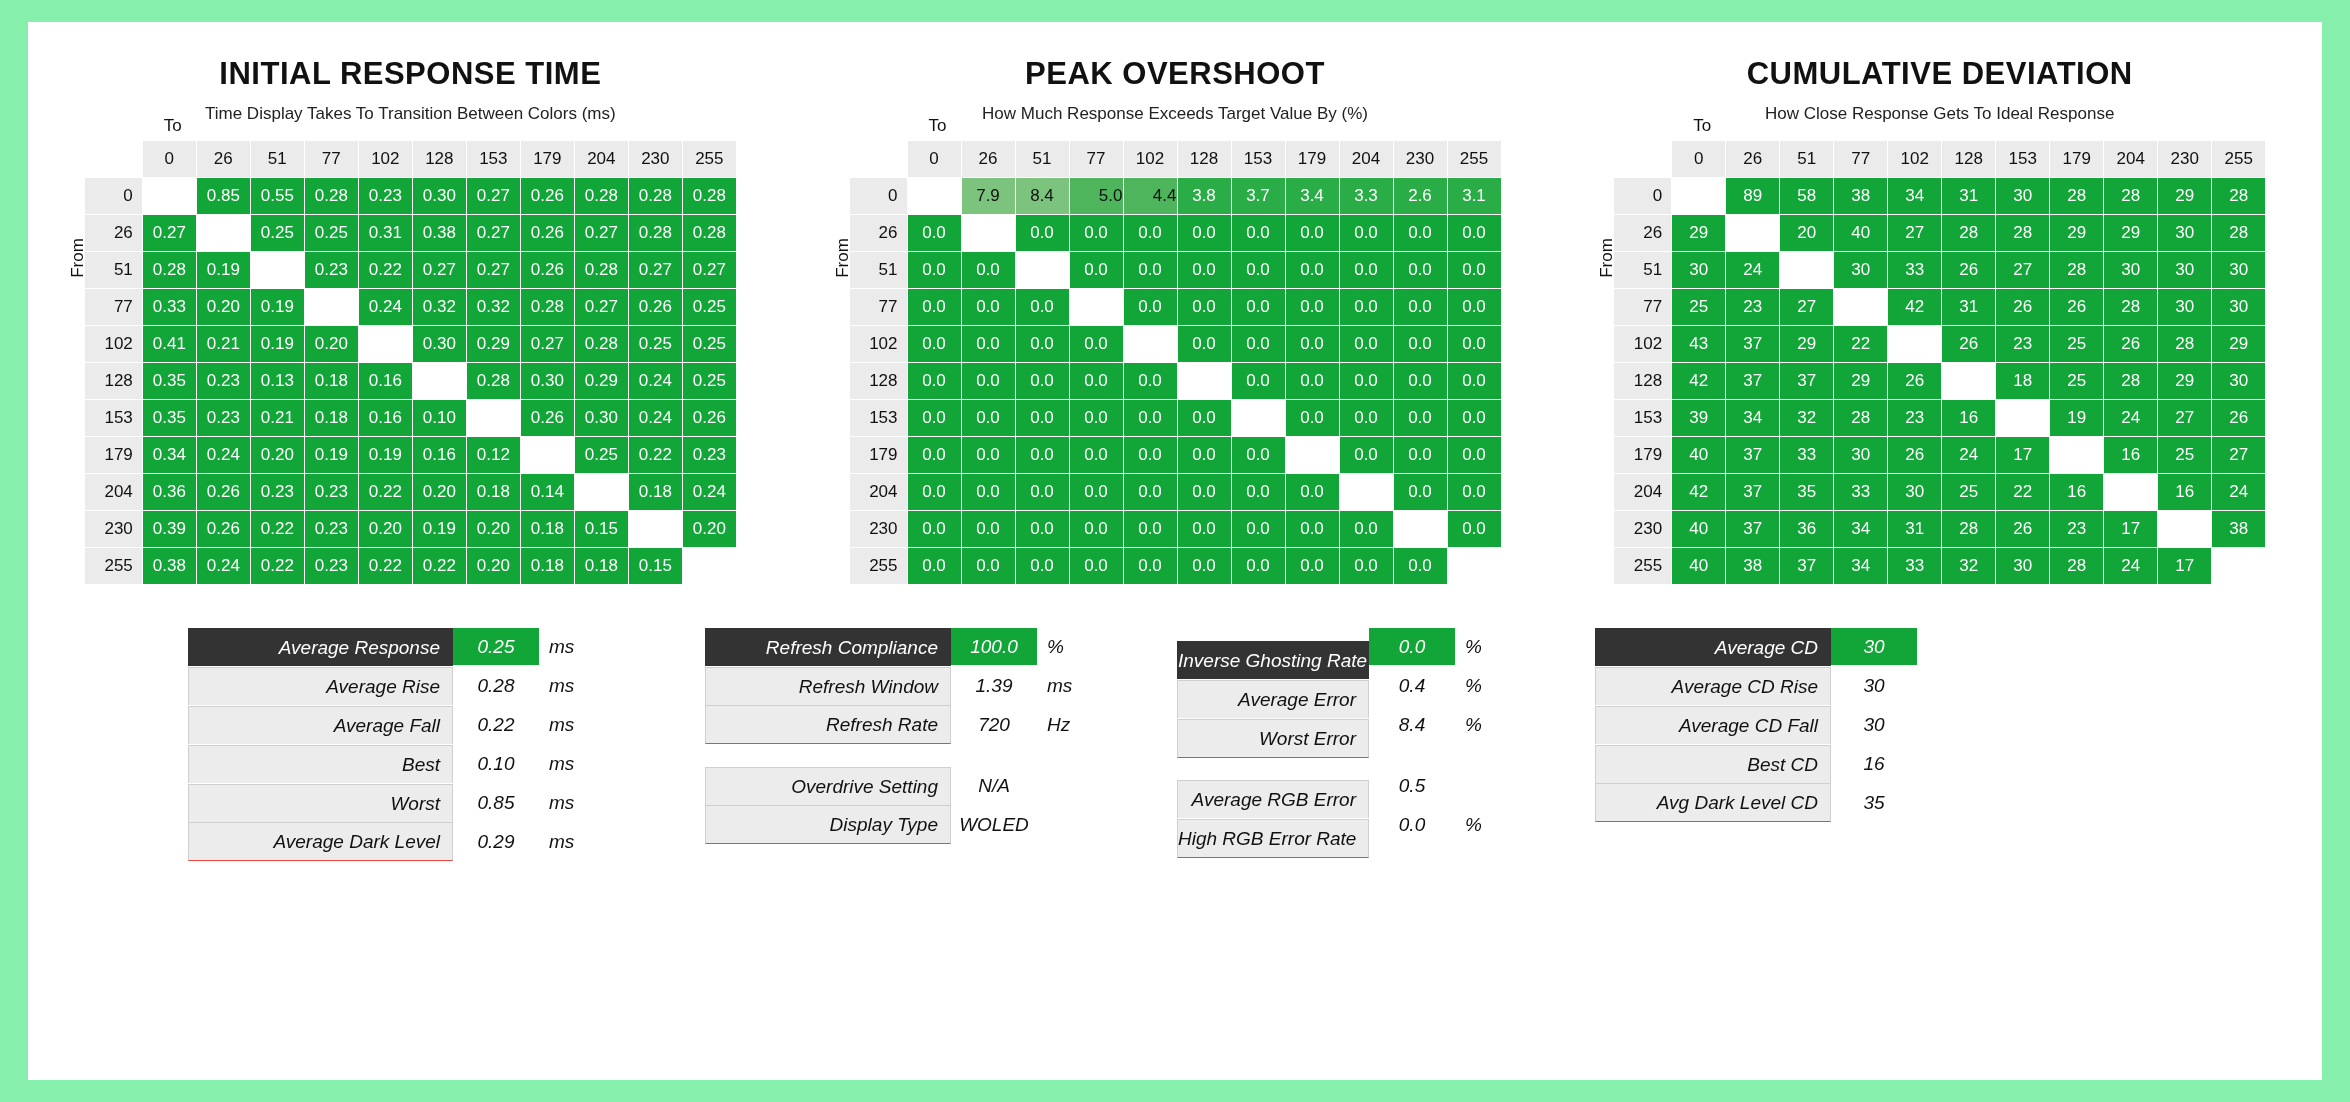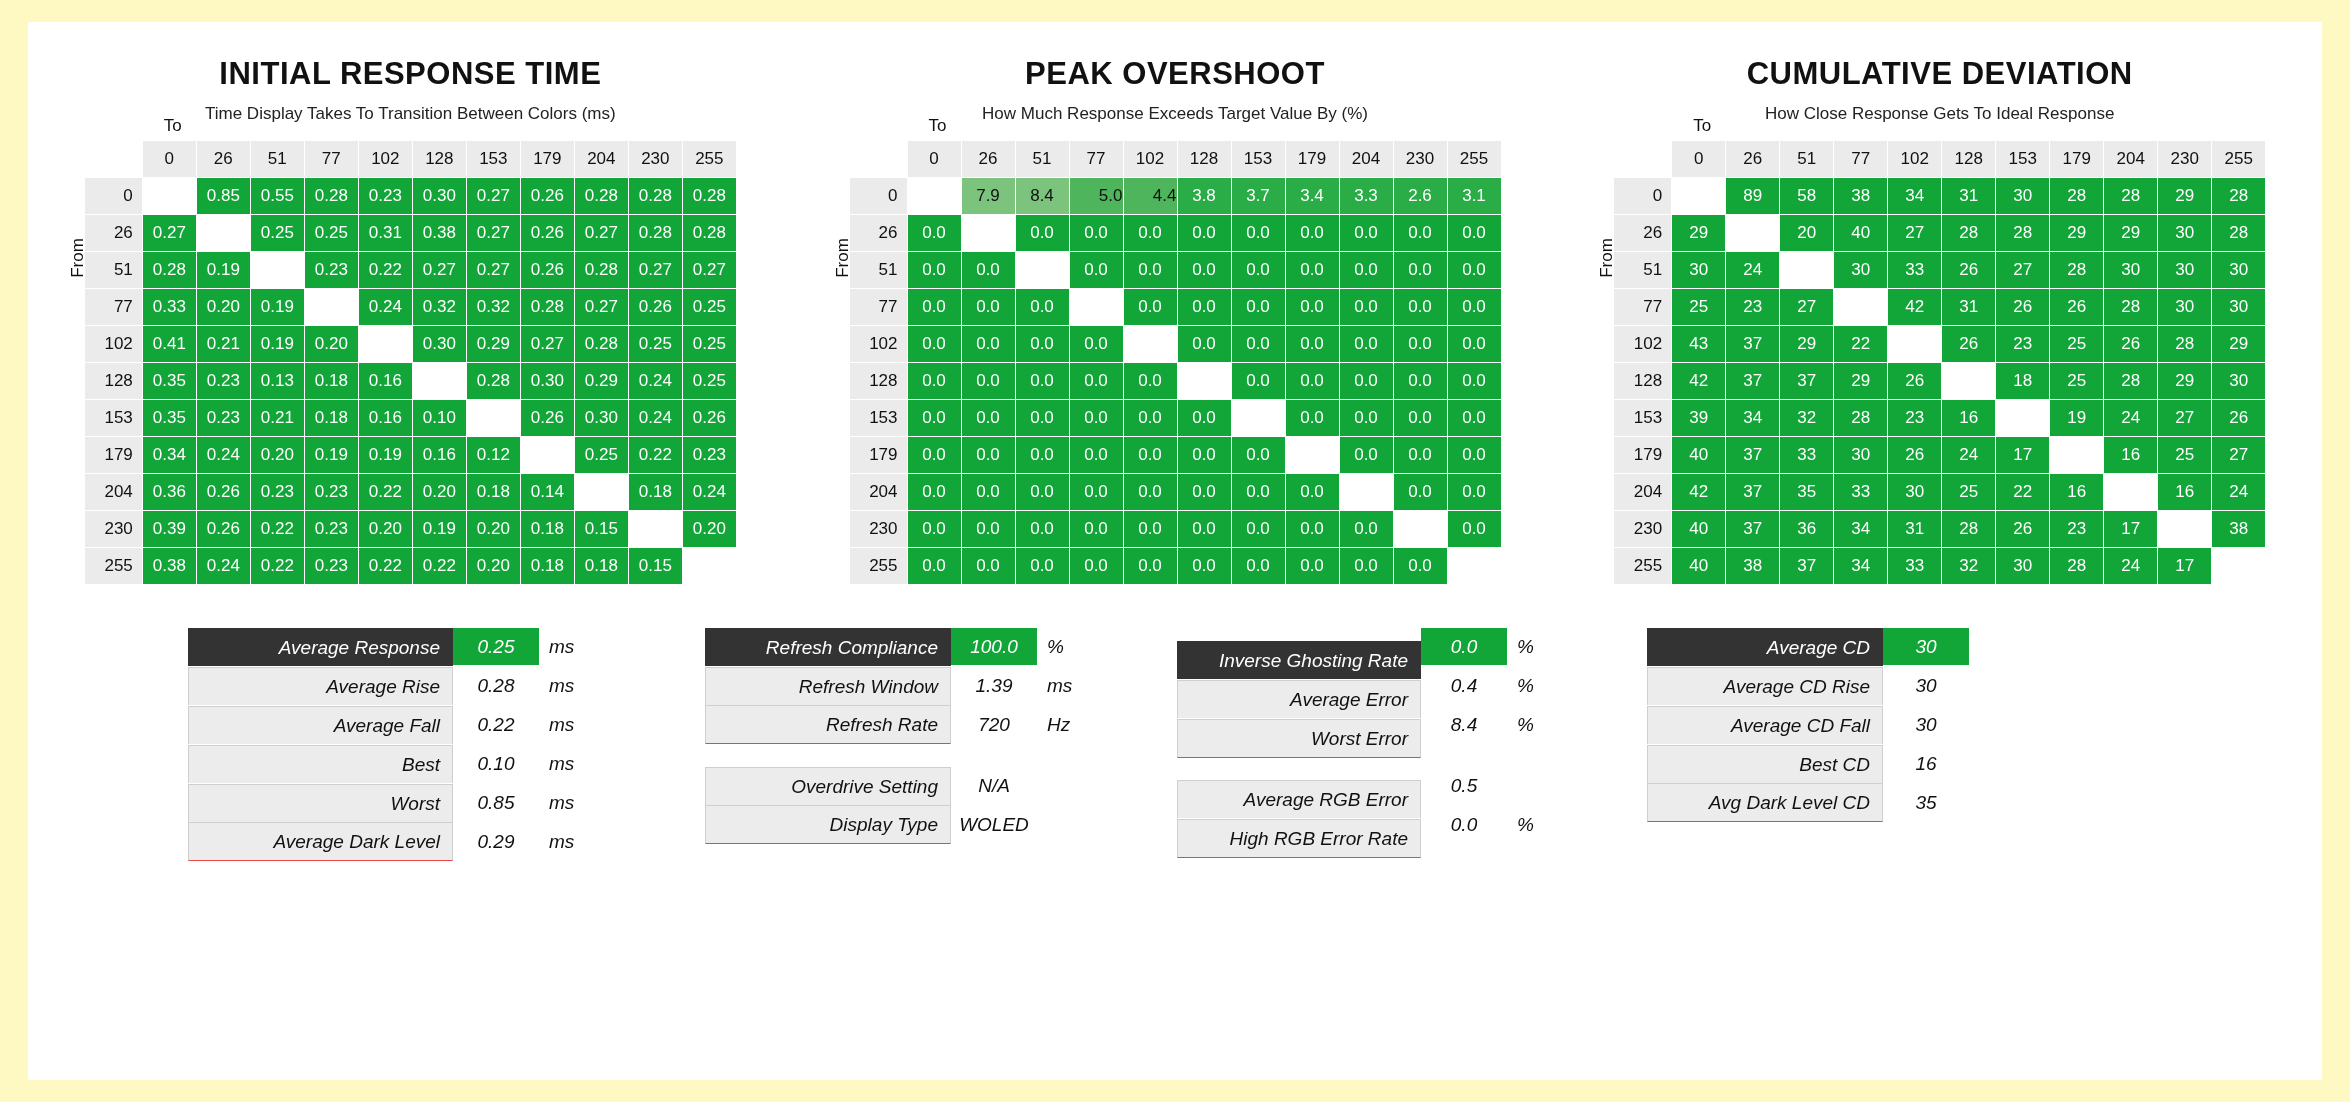--- a/index.html
+++ b/index.html
@@ -4,21 +4,21 @@
 <style>
   html, body {
     margin: 0;
     padding: 0;
     background: #d8d8d8;
     font-family: "Liberation Sans", sans-serif;
   }
   #page {
     width: 2350px;
     height: 1102px;
-    background: #fef9c3;
+    background: #86efac;
     position: relative;
     box-sizing: border-box;
     padding: 22px 28px;
   }
   #card {
     background: #ffffff;
     width: 100%;
     height: 100%;
     box-sizing: border-box;
     position: relative;
@@ -183,21 +183,21 @@
     padding-left: 10px;
     width: 42px;
     text-align: left;
   }
   .sb-1 { margin-left: 0; }
   .sb-2 { margin-left: 64px; }
   .sb-3 { margin-left: 38px; }
   .sb-4 { margin-left: 38px; }
   .stat-block.sb-4 .stat-label { width: 236px; }
   .stat-block.sb-2 .stat-label { width: 246px; }
-  .stat-block.sb-3 .stat-label { width: 244px; margin-top: 27px; }
+  .stat-block.sb-3 .stat-label { width: 192px; margin-top: 27px; }
 </style>
 </head>
 <body>
 
 <div id="page">
   <div id="card">
 
     <div class="panels">
 
       <div class="panel">

